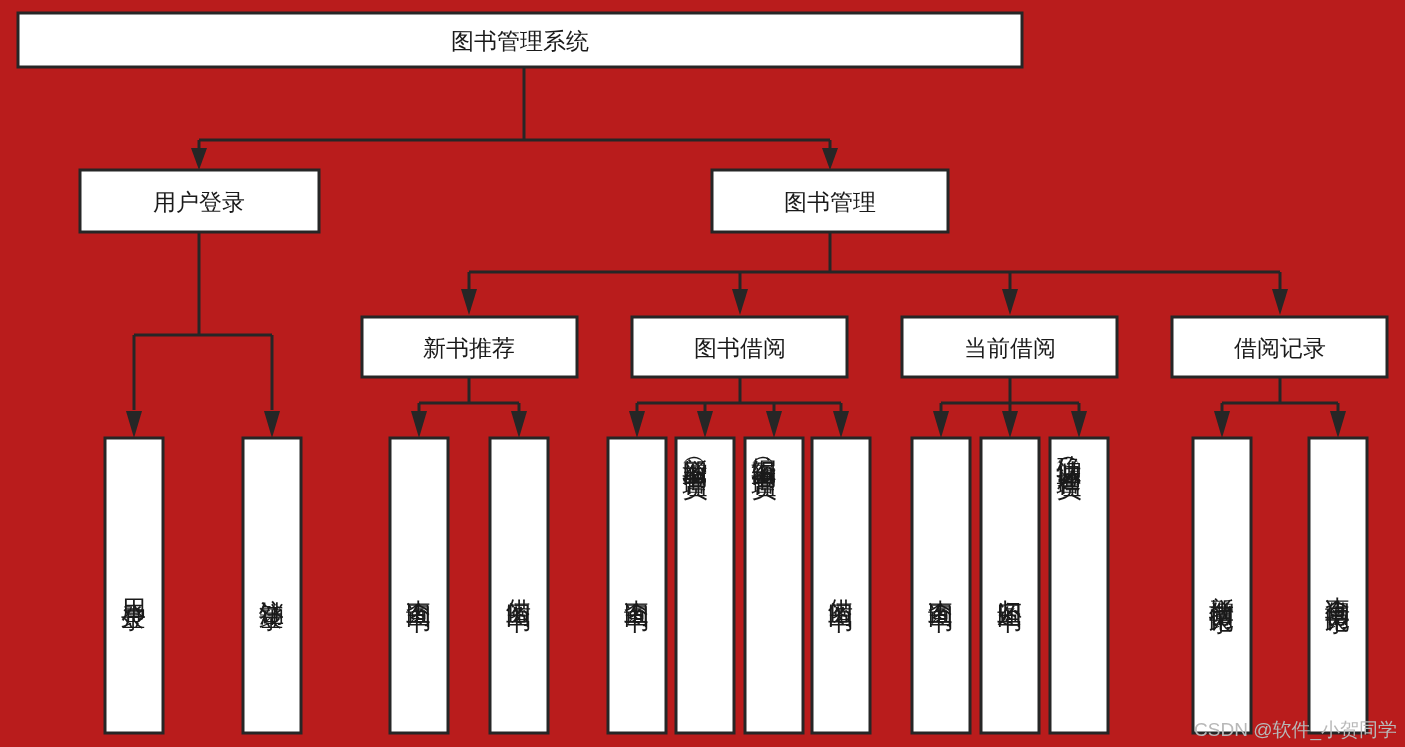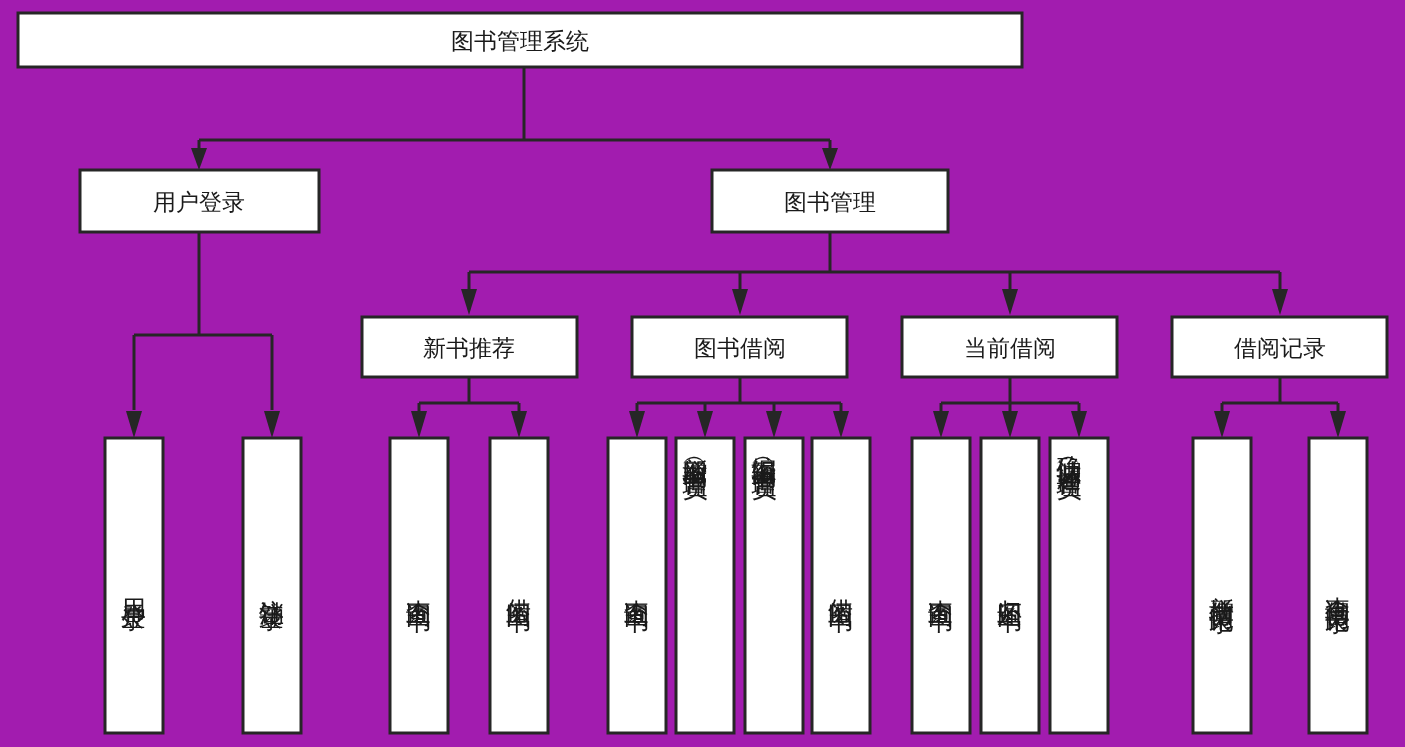--- a/index.html
+++ b/index.html
@@ -7,21 +7,21 @@
     padding: 0;
     background: #ffffff;
   }
   body {
     font-family: "Liberation Sans", "DejaVu Sans", sans-serif;
   }
   #diagram-root {
     position: relative;
     width: 1405px;
     height: 747px;
-    background: #a21caf;
+    background: #b91c1c;
     overflow: hidden;
   }
   svg.canvas {
     position: absolute;
     left: 0;
     top: 0;
     width: 1405px;
     height: 747px;
   }
   .node-rect {
@@ -230,14 +230,15 @@
       <text class="node-label-v" x="1222" y="585">新增借阅记录</text>
     </g>
 
     <g>
       <rect class="node-rect" x="1309" y="438" width="58" height="295"></rect>
       <text class="node-label-v" x="1338" y="585">查询借阅记录</text>
     </g>
 
   </svg>
 
+  <div class="watermark">CSDN @软件_小贺同学</div>
 
 </div>
 
 </body></html>

